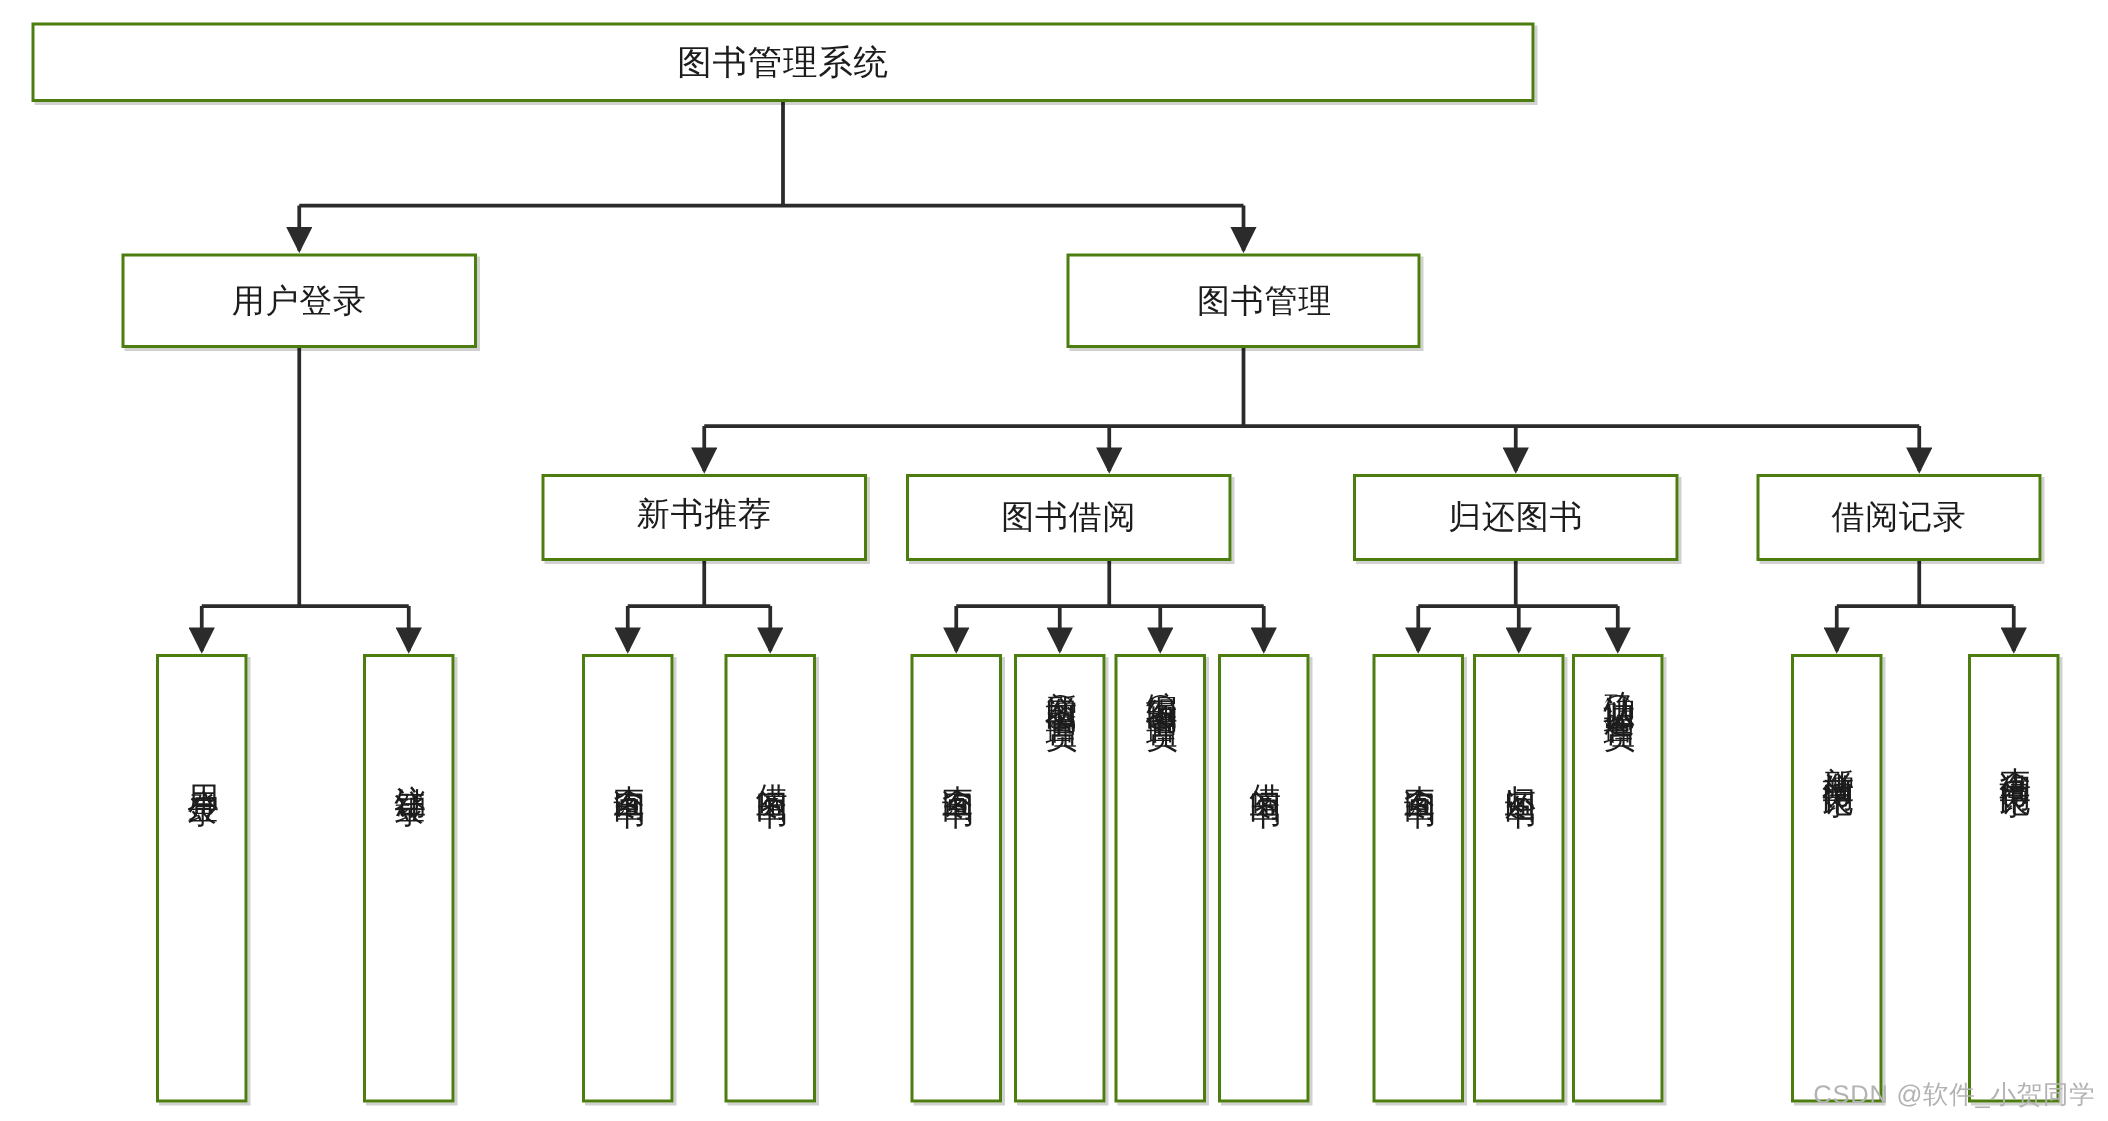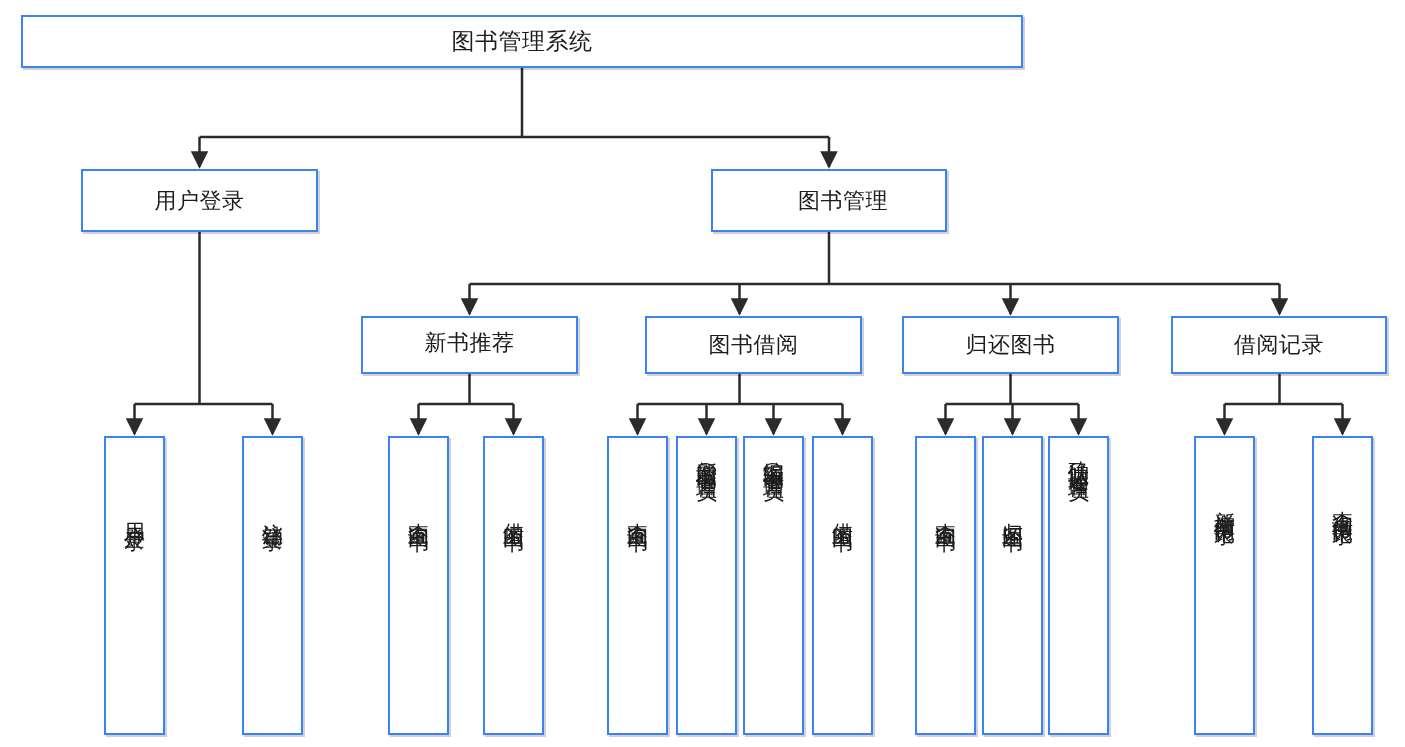--- a/index.html
+++ b/index.html
@@ -20,21 +20,21 @@
     position: absolute;
     left: 0;
     top: 0;
     width: 1405px;
     height: 747px;
     pointer-events: none;
   }
   .node {
     position: absolute;
     box-sizing: border-box;
-    border: 2px solid #3b82f6;
+    border: 2px solid #4d7c0f;
     background: #ffffff;
     box-shadow: 2px 2px 0 rgba(0,0,0,0.18);
     display: flex;
     align-items: center;
     justify-content: center;
     color: #1c1c1c;
   }
   .node .label {
     display: block;
     text-align: center;
@@ -114,27 +114,27 @@
       </div>
       <div class="node horiz" style="left: 81px; top: 169px; width: 237px; height: 63px;">
         <span class="label">用户登录</span>
       </div>
       <div class="node horiz" style="left: 711px; top: 169px; width: 236px; height: 63px; padding-left: 28px;">
         <span class="label">图书管理</span>
       </div>
       <div class="node horiz" style="left: 361px; top: 316px; width: 217px; height: 58px; font-family: Liberation Mono, monospace;">
         <span class="label">新书推荐</span>
       </div>
-      <div class="node horiz" style="left: 645px; top: 316px; width: 217px; height: 58px;">
+      <div class="node horiz" style="left: 604px; top: 316px; width: 217px; height: 58px;">
         <span class="label">图书借阅</span>
       </div>
       <div class="node horiz" style="left: 902px; top: 316px; width: 217px; height: 58px;">
         <span class="label">归还图书</span>
       </div>
-      <div class="node horiz" style="left: 1171px; top: 316px; width: 216px; height: 58px;">
+      <div class="node horiz" style="left: 1171px; top: 316px; width: 190px; height: 58px;">
         <span class="label">借阅记录</span>
       </div>
       <div class="node vert pad-top" style="left: 104px; top: 436px; width: 61px; height: 299px;">
         <span class="label">用户登录</span>
       </div>
       <div class="node vert pad-top" style="left: 242px; top: 436px; width: 61px; height: 299px;">
         <span class="label">注销登录</span>
       </div>
       <div class="node vert pad-top" style="left: 388px; top: 436px; width: 61px; height: 299px;">
         <span class="label">查询图书</span>
@@ -163,13 +163,14 @@
       <div class="node vert" style="left: 1048px; top: 436px; width: 61px; height: 299px;">
         <span class="label">确认归还（管理员）</span>
       </div>
       <div class="node vert pad-top3" style="left: 1194px; top: 436px; width: 61px; height: 299px;">
         <span class="label">新增借阅记录</span>
       </div>
       <div class="node vert pad-top3" style="left: 1312px; top: 436px; width: 61px; height: 299px;">
         <span class="label">查询借阅记录</span>
       </div>
     </div>
+  <div class="watermark">CSDN @软件_小贺同学</div>
 </div>
 
 </body></html>

